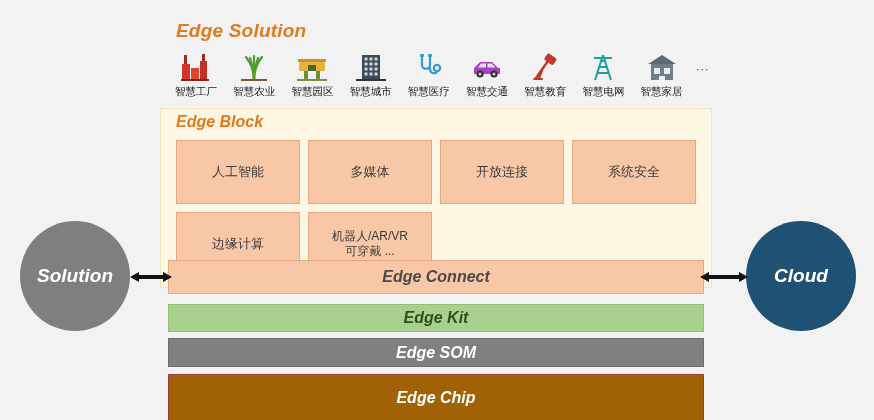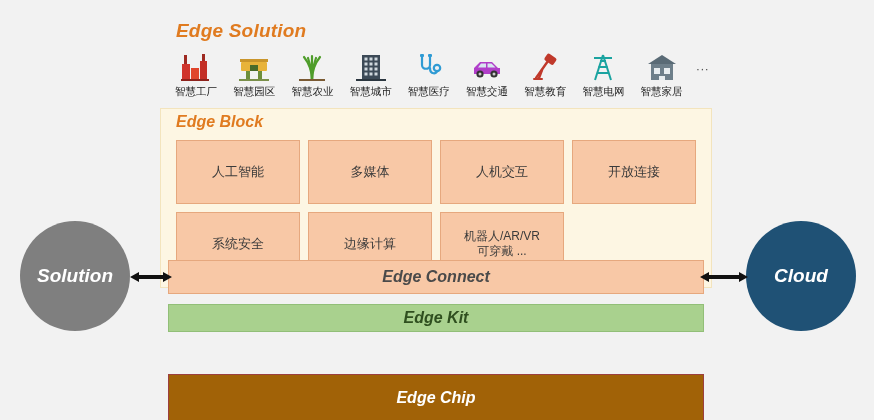--- a/index.html
+++ b/index.html
@@ -213,45 +213,45 @@
           <rect x="23" y="2" width="3" height="7" fill="#9e2a22"></rect>
           <rect x="2" y="27" width="28" height="2" fill="#8e231c"></rect>
         </svg>
       </div>
       <div class="icon-label">智慧工厂</div>
     </div>
 
     <div class="icon-cell">
       <div class="icon-glyph">
         <svg width="34" height="30" viewBox="0 0 34 30">
+          <g fill="none" stroke="#4f9d2b" stroke-width="2.2" stroke-linecap="round">
+            <path d="M17 28 C17 18 13 10 9 5"></path>
+            <path d="M17 28 C17 18 21 10 25 5"></path>
+            <path d="M17 28 C17 19 15 12 13 6"></path>
+            <path d="M17 28 C17 19 19 12 21 6"></path>
+            <path d="M17 28 C17 20 17 12 17 4"></path>
+          </g>
+          <rect x="4" y="27" width="26" height="2" fill="#7a5a33"></rect>
+        </svg>
+      </div>
+      <div class="icon-label">智慧农业</div>
+    </div>
+
+    <div class="icon-cell">
+      <div class="icon-glyph">
+        <svg width="34" height="30" viewBox="0 0 34 30">
           <rect x="4" y="10" width="26" height="9" rx="1" fill="#e8b33a"></rect>
           <rect x="9" y="19" width="4" height="9" fill="#6e8f3a"></rect>
           <rect x="21" y="19" width="4" height="9" fill="#6e8f3a"></rect>
           <rect x="13" y="13" width="8" height="6" fill="#4a6b2a"></rect>
           <rect x="3" y="7" width="28" height="3" fill="#c9952b"></rect>
           <rect x="2" y="27" width="30" height="2" fill="#7a8f4a"></rect>
         </svg>
       </div>
       <div class="icon-label">智慧园区</div>
-    </div>
-
-    <div class="icon-cell">
-      <div class="icon-glyph">
-        <svg width="34" height="30" viewBox="0 0 34 30">
-          <g fill="none" stroke="#4f9d2b" stroke-width="2.2" stroke-linecap="round">
-            <path d="M17 28 C17 18 13 10 9 5"></path>
-            <path d="M17 28 C17 18 21 10 25 5"></path>
-            <path d="M17 28 C17 19 15 12 13 6"></path>
-            <path d="M17 28 C17 19 19 12 21 6"></path>
-            <path d="M17 28 C17 20 17 12 17 4"></path>
-          </g>
-          <rect x="4" y="27" width="26" height="2" fill="#7a5a33"></rect>
-        </svg>
-      </div>
-      <div class="icon-label">智慧农业</div>
     </div>
 
     <div class="icon-cell">
       <div class="icon-glyph">
         <svg width="34" height="30" viewBox="0 0 34 30">
           <rect x="8" y="3" width="18" height="25" fill="#3c4a57"></rect>
           <g fill="#cfd8de">
             <rect x="10.5" y="5.5" width="3" height="3"></rect>
               <rect x="15.5" y="5.5" width="3" height="3"></rect>
               <rect x="20.5" y="5.5" width="3" height="3"></rect>
@@ -346,34 +346,34 @@
 
     <div class="ellipsis-cell">···</div>
   </div>
 
   <div class="edge-block"></div>
   <div class="edge-block-title">Edge Block</div>
 
   <div class="block-grid">
     <div class="block-cell">人工智能</div>
     <div class="block-cell">多媒体</div>
-    <div class="block-cell">人机交互</div>
     <div class="block-cell">开放连接</div>
     <div class="block-cell">系统安全</div>
     <div class="block-cell">边缘计算</div>
     <div class="block-cell small">
       <span>
         <span>机器人/AR/VR</span><br>
         <span>可穿戴 ...</span>
       </span>
     </div>
   </div>
 
   <div class="bar bar-connect">Edge Connect</div>
   <div class="bar bar-kit">Edge Kit</div>
+  <div class="bar bar-som">Edge SOM</div>
   <div class="bar bar-chip">Edge Chip</div>
 
   <div class="circle circle-devices">Solution</div>
   <div class="circle circle-cloud">Cloud</div>
 
   <div class="arrow arrow-left">
     <svg width="42" height="14" viewBox="0 0 42 14">
       <path d="M0 7 L9 2 L9 5 L33 5 L33 2 L42 7 L33 12 L33 9 L9 9 L9 12 Z" fill="#111"></path>
     </svg>
   </div>

